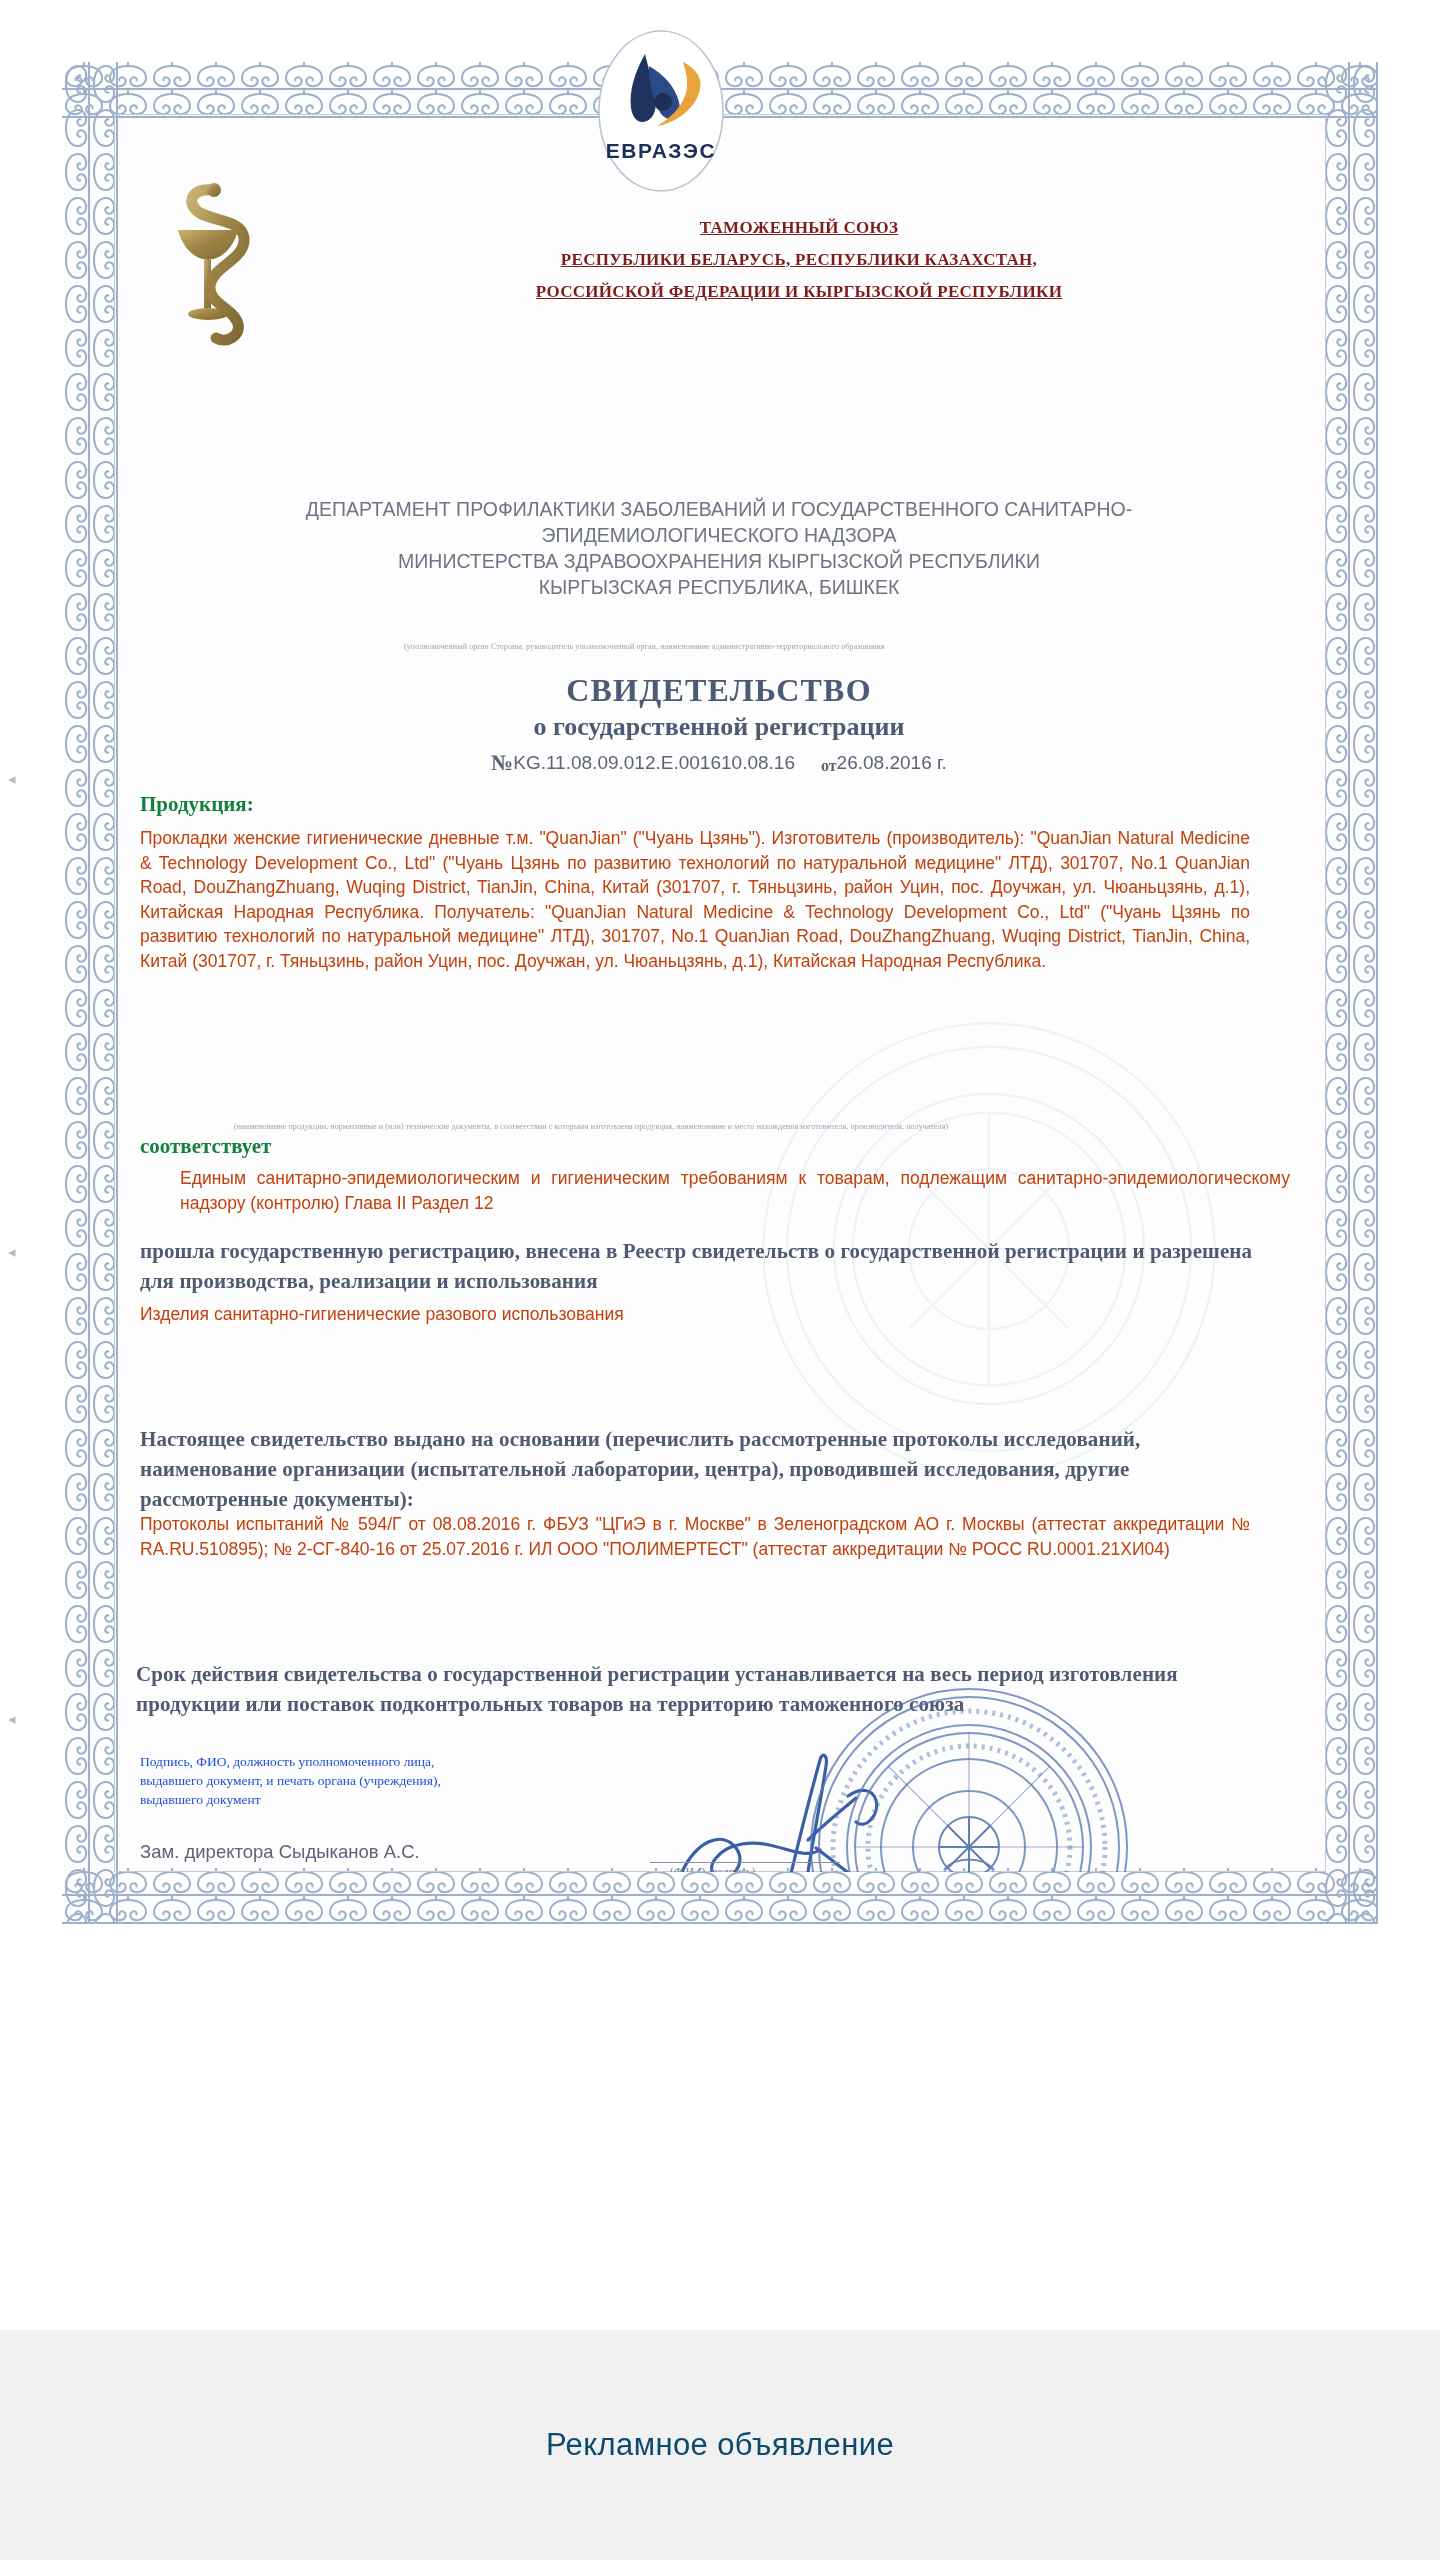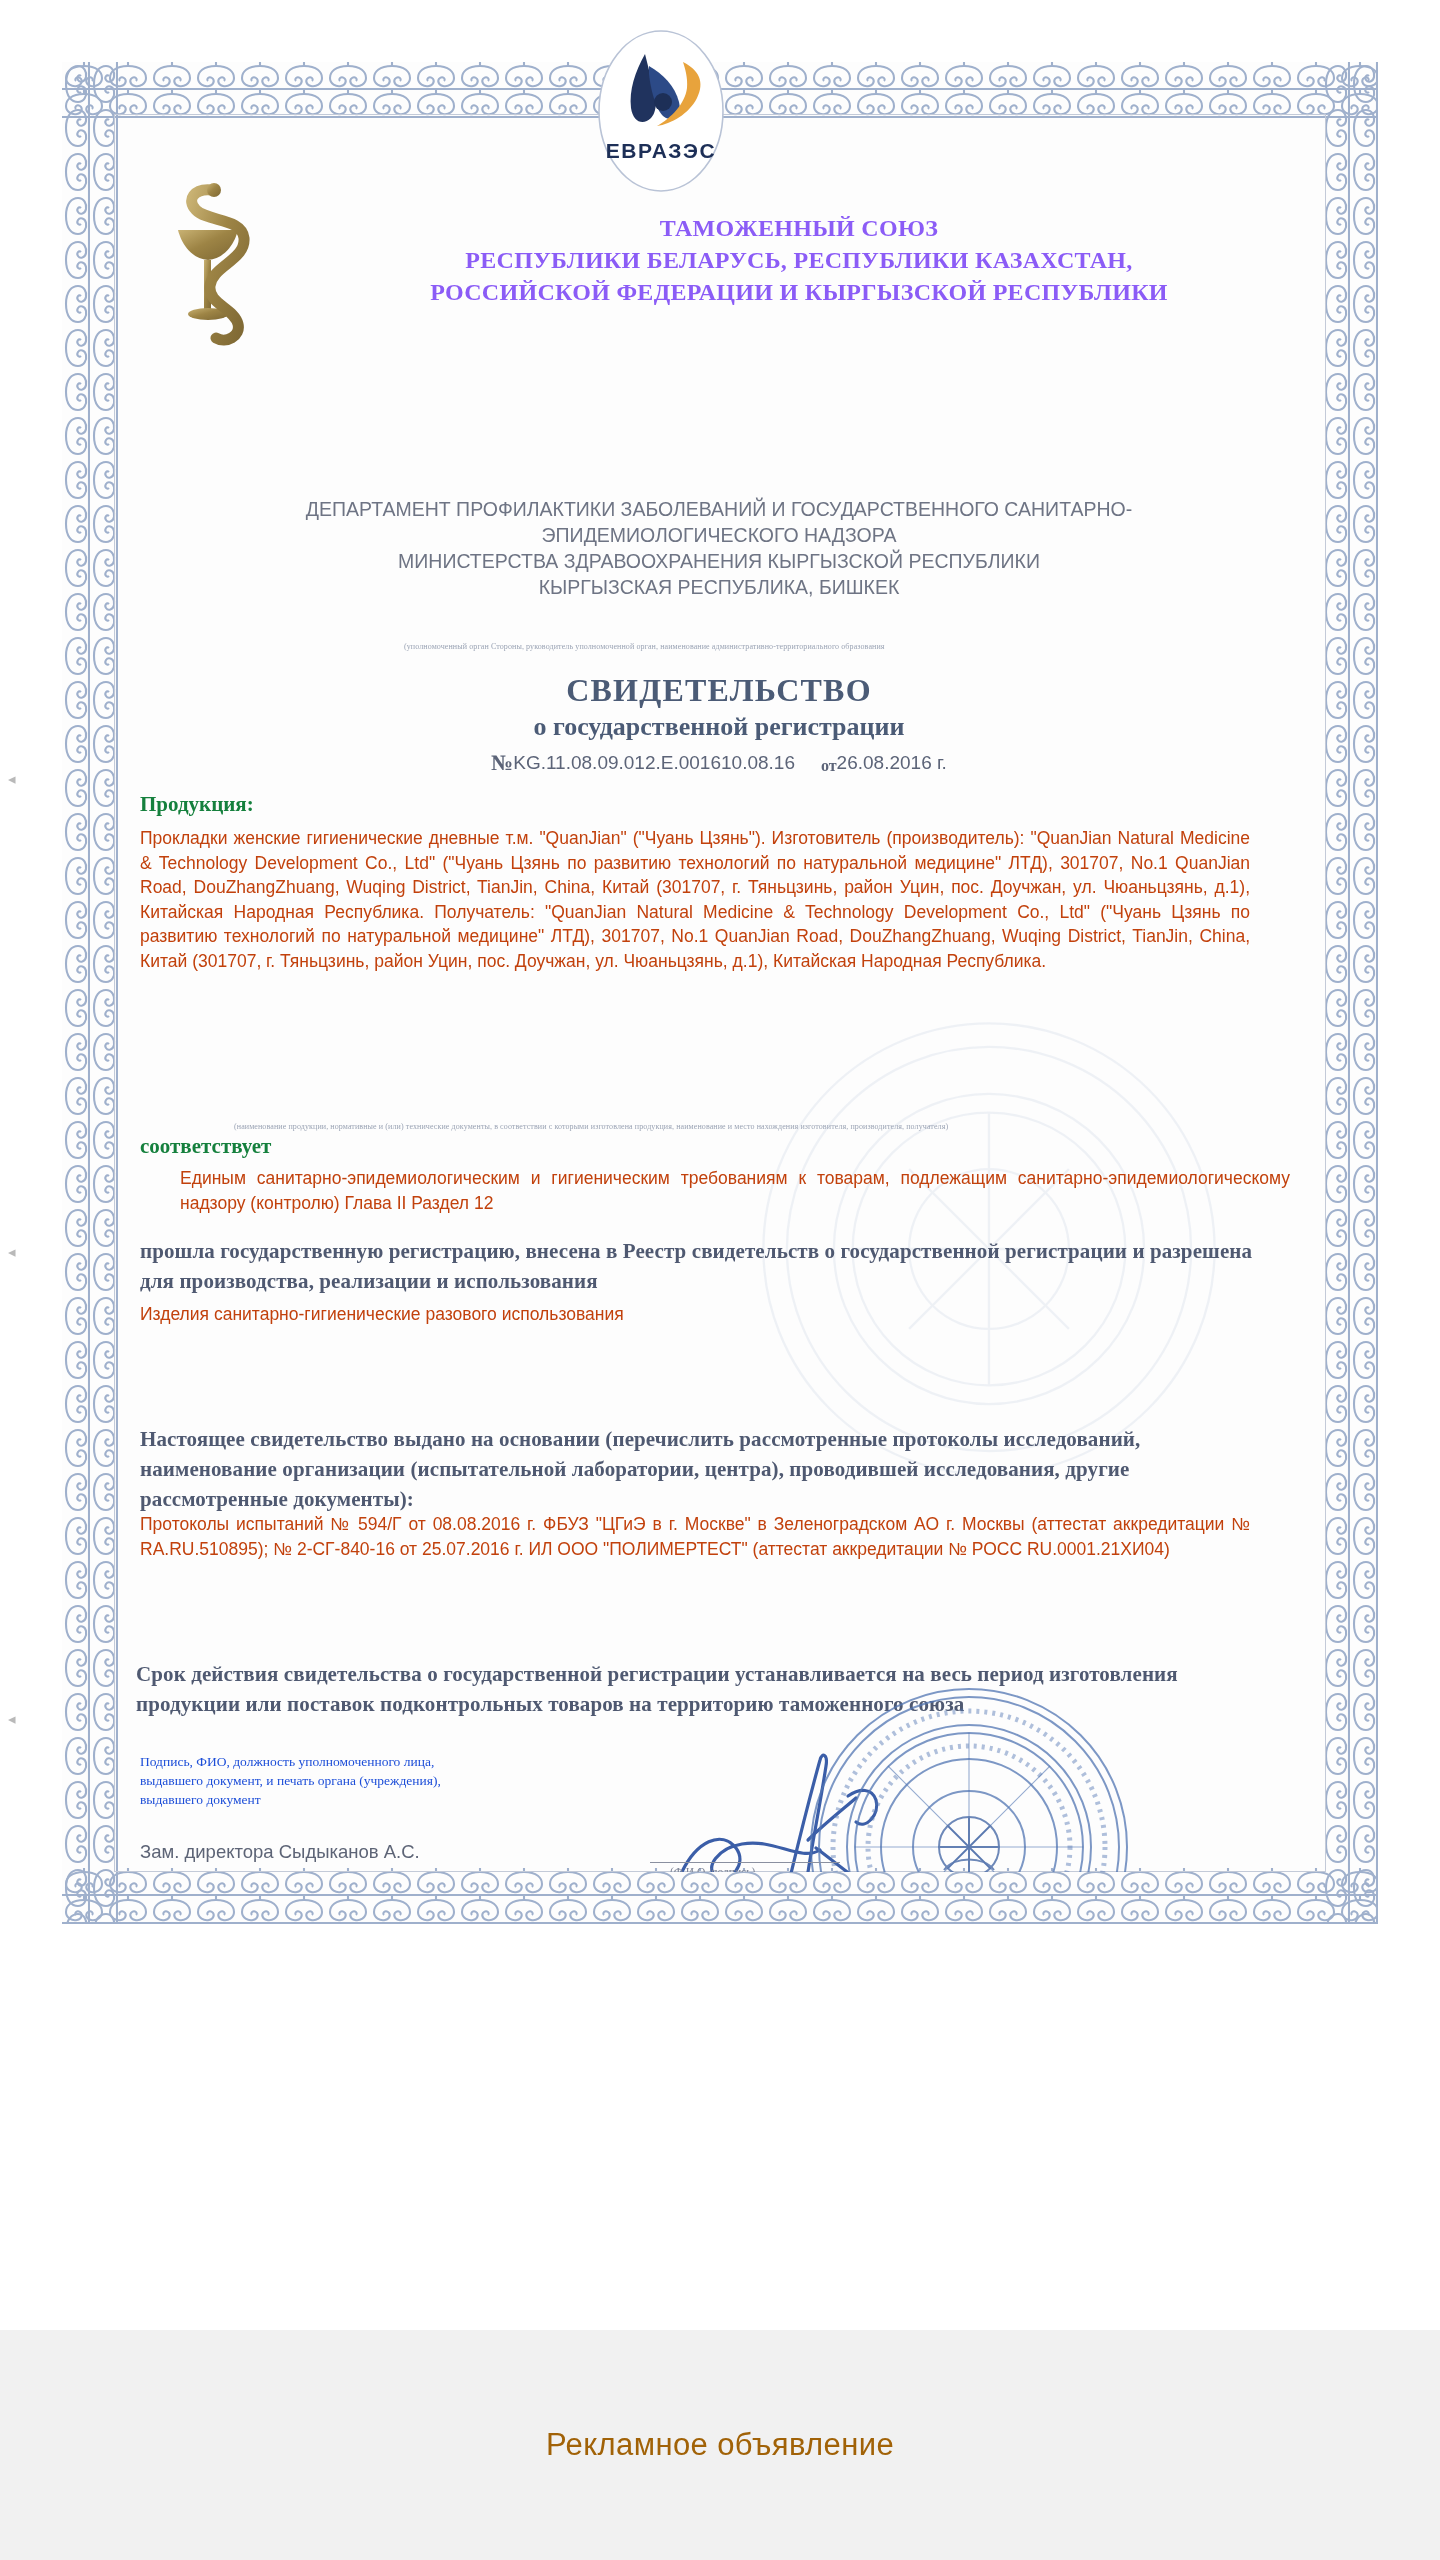--- a/index.html
+++ b/index.html
@@ -109,24 +109,25 @@
 
   
   .hdr-union {
     position: absolute;
     left: 230px;
     top: 98px;
     width: 910px;
     text-align: center;
     font-family: "Liberation Serif", serif;
     font-weight: bold;
-    font-size: 24px;
+    font-size: 17px;
     line-height: 32px;
     letter-spacing: 0.3px;
-    color: #8b5cf6;
+    color: #7f1d1d;
+    text-decoration: underline;
   }
 
   .hdr-dept {
     position: absolute;
     left: 60px;
     top: 382px;
     width: 1090px;
     text-align: center;
     font-family: "Liberation Sans", sans-serif;
     font-size: 19.5px;
@@ -329,21 +330,21 @@
     width: 1440px;
     height: 230px;
     background: #f1f1f1;
     display: flex;
     align-items: center;
     justify-content: center;
   }
   #ad-label {
     font-family: "Liberation Sans", sans-serif;
     font-size: 31px;
-    color: #a16207;
+    color: #0c4a6e;
     letter-spacing: 0.4px;
   }
 
   
   .edge-marker {
     position: absolute;
     left: 8px;
     width: 14px;
     height: 14px;
     color: #b9b9b9;

